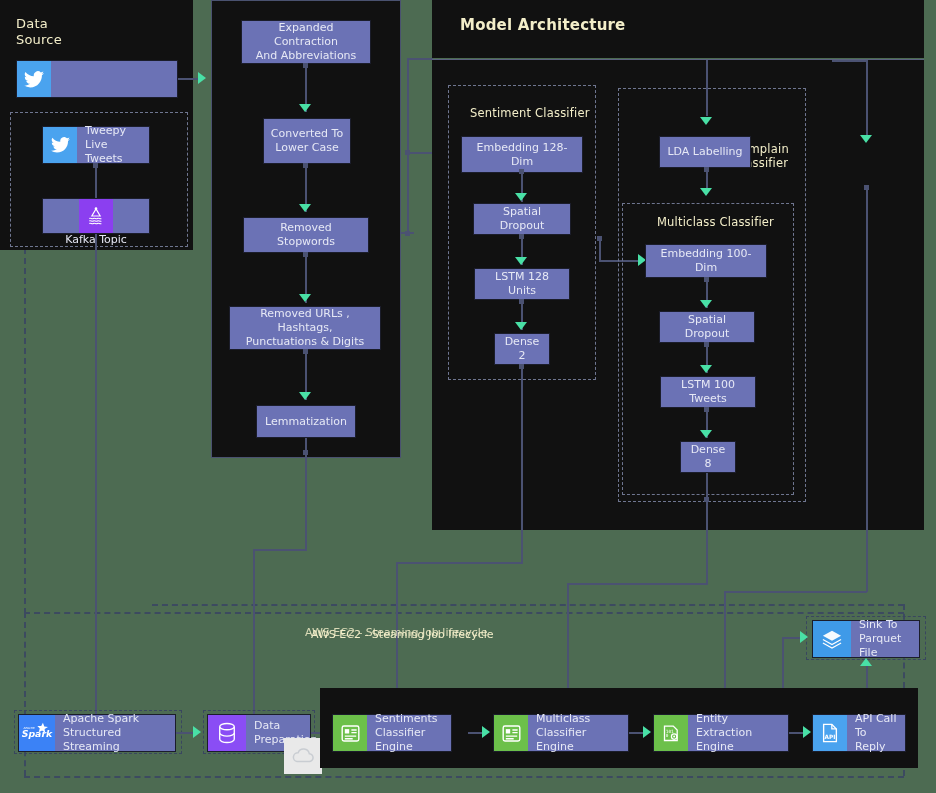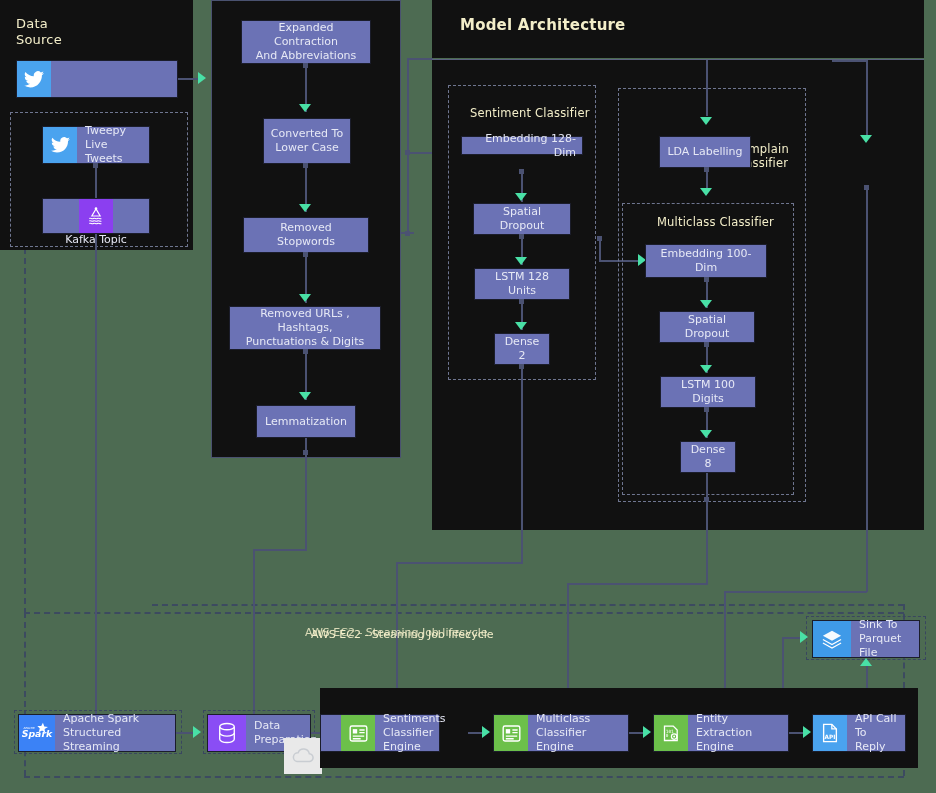--- a/index.html
+++ b/index.html
@@ -170,21 +170,21 @@
   <div class="dot" style="left:405px;top:231px;"></div>
 
   <div class="abs panel-plain" style="left:432px;top:0px;width:492px;height:58px;"></div>
   <div class="abs panel-plain" style="left:432px;top:59px;width:492px;height:471px;border-top:1px solid #5a6280;"></div>
 
   <div class="abs sect-title big" style="left:460px;top:17px;">Model Architecture</div>
 
   <div class="abs dashgroup" style="left:448px;top:85px;width:148px;height:295px;"></div>
   <div class="abs sect-title sm" style="left:470px;top:106px;">Sentiment Classifier</div>
 
-  <div class="abs node center" style="left:461px;top:136px;width:122px;height:19px;text-align:right;">
+  <div class="abs node center" style="left:461px;top:136px;width:122px;height:37px;">
     <span class="lbl">Embedding 128-Dim</span>
   </div>
   <div class="ln lnv" style="left:521px;top:170px;height:32px;"></div>
   <div class="dot" style="left:519px;top:169px;"></div>
   <div class="arw arw-d" style="left:515px;top:193px;"></div>
 
   <div class="abs node center" style="left:473px;top:203px;width:98px;height:32px;">
     <span class="lbl">Spatial Dropout</span>
   </div>
   <div class="ln lnv" style="left:521px;top:235px;height:30px;"></div>
@@ -235,21 +235,21 @@
   <div class="arw arw-d" style="left:700px;top:300px;"></div>
 
   <div class="abs node center" style="left:659px;top:311px;width:96px;height:32px;">
     <span class="lbl">Spatial Dropout</span>
   </div>
   <div class="ln lnv" style="left:706px;top:343px;height:30px;"></div>
   <div class="dot" style="left:704px;top:342px;"></div>
   <div class="arw arw-d" style="left:700px;top:365px;"></div>
 
   <div class="abs node center" style="left:660px;top:376px;width:96px;height:32px;">
-    <span class="lbl">LSTM 100 Digits</span>
+    <span class="lbl">LSTM 100 Tweets</span>
   </div>
   <div class="ln lnv" style="left:706px;top:408px;height:30px;"></div>
   <div class="dot" style="left:704px;top:407px;"></div>
   <div class="arw arw-d" style="left:700px;top:430px;"></div>
 
   <div class="abs node center" style="left:680px;top:441px;width:56px;height:32px;">
     <span class="lbl">Dense 8</span>
   </div>
   <div class="ln lnv" style="left:706px;top:473px;height:110px;"></div>
   <div class="dot" style="left:704px;top:497px;"></div>
@@ -327,21 +327,21 @@
   <div class="abs cloudbadge" style="left:284px;top:738px;width:38px;height:36px;">
     <svg width="24" height="16" viewBox="0 0 26 17">
         <path fill="none" stroke="#c9cdd2" stroke-width="1.6" d="M6.5 14.5h13a4.2 4.2 0 0 0 .4-8.4A6.4 6.4 0 0 0 7.7 5 4.8 4.8 0 0 0 6.5 14.5z"></path>
       </svg>
   </div>
   <div class="ln lnh" style="left:311px;top:732px;width:14px;"></div>
   <div class="arw arw-r" style="left:320px;top:726px;"></div>
 
   <div class="abs panel-plain" style="left:320px;top:688px;width:598px;height:80px;"></div>
 
-  <div class="abs node" style="left:320px;top:714px;width:120px;height:38px;padding-left:20px;">
+  <div class="abs node" style="left:332px;top:714px;width:120px;height:38px;">
     <span class="itile ic-list">
       <svg width="21" height="21" viewBox="0 0 24 24">
           <rect x="2.5" y="3.5" width="19" height="17" rx="2" fill="none" stroke="#fff" stroke-width="1.6"></rect>
           <rect x="5.5" y="7" width="5" height="5" fill="#fff"></rect>
           <path stroke="#fff" stroke-width="1.5" d="M13 8h6M13 11h6M5.5 15h13M5.5 18h9"></path>
         </svg>
     </span>
     <span class="lbl">Sentiments
 Classifier Engine</span>
   </div>

